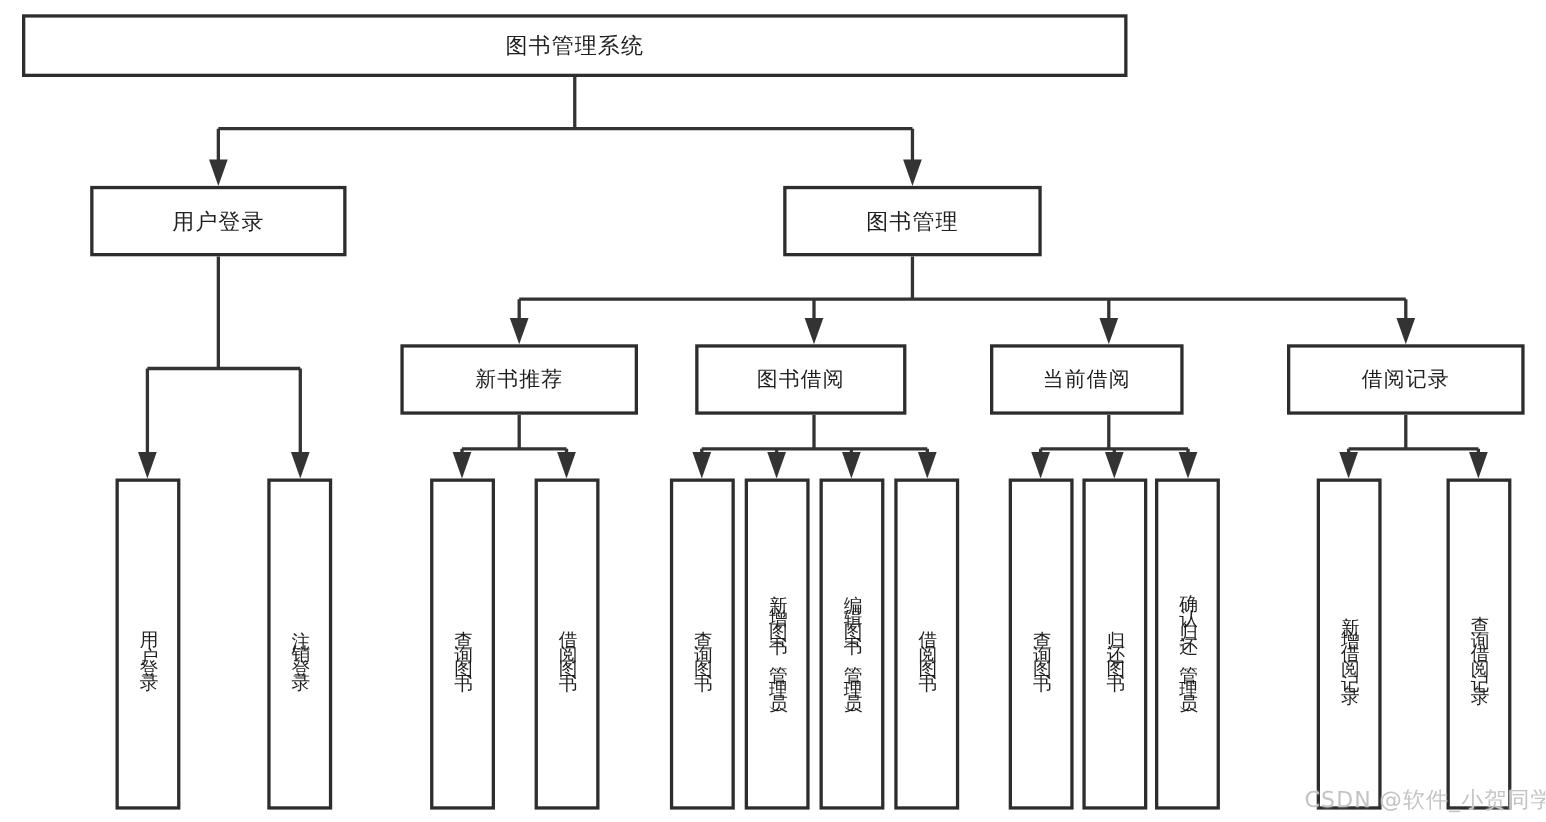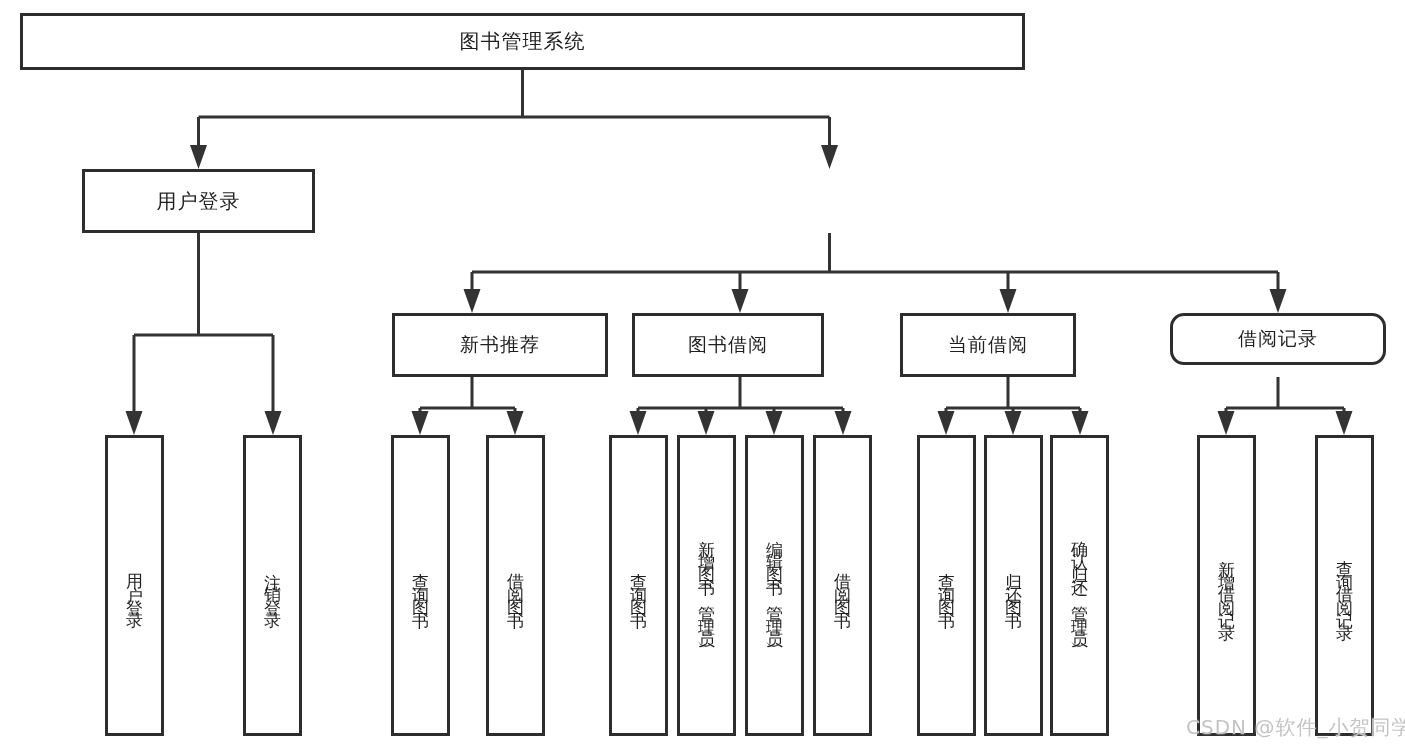--- a/index.html
+++ b/index.html
@@ -119,31 +119,34 @@
     </g>
   </svg>
 
   <div class="hbox root" style="left:20px; top:13px; width:1005px; height:57px;">
     <span class="lbl">图书管理系统</span>
   </div>
 
   <div class="hbox" style="left:82px; top:169px; width:233px; height:64px;">
     <span class="lbl">用户登录</span>
   </div>
+  <div class="hbox" style="left:712px; top:169px; width:235px; height:64px;">
+    <span class="lbl">图书管理</span>
+  </div>
 
-  <div class="hbox lvl3" style="left:364px; top:313px; width:216px; height:64px;margin-left:28px;">
+  <div class="hbox lvl3" style="left:364px; top:313px; width:216px; height:64px;">
     <span class="lbl">新书推荐</span>
   </div>
   <div class="hbox lvl3" style="left:632px; top:313px; width:192px; height:64px;">
     <span class="lbl">图书借阅</span>
   </div>
   <div class="hbox lvl3" style="left:900px; top:313px; width:176px; height:64px;">
     <span class="lbl">当前借阅</span>
   </div>
-  <div class="hbox lvl3" style="left:1170px; top:313px; width:216px; height:52px;border-radius:14px;">
+  <div class="hbox lvl3" style="left:1170px; top:313px; width:216px; height:64px;">
     <span class="lbl">借阅记录</span>
   </div>
 
   <div class="vbox" style="left:105px;">
     <span class="vlbl">用户登录</span>
   </div>
   <div class="vbox" style="left:243px;">
     <span class="vlbl">注销登录</span>
   </div>
   <div class="vbox" style="left:391px;">

